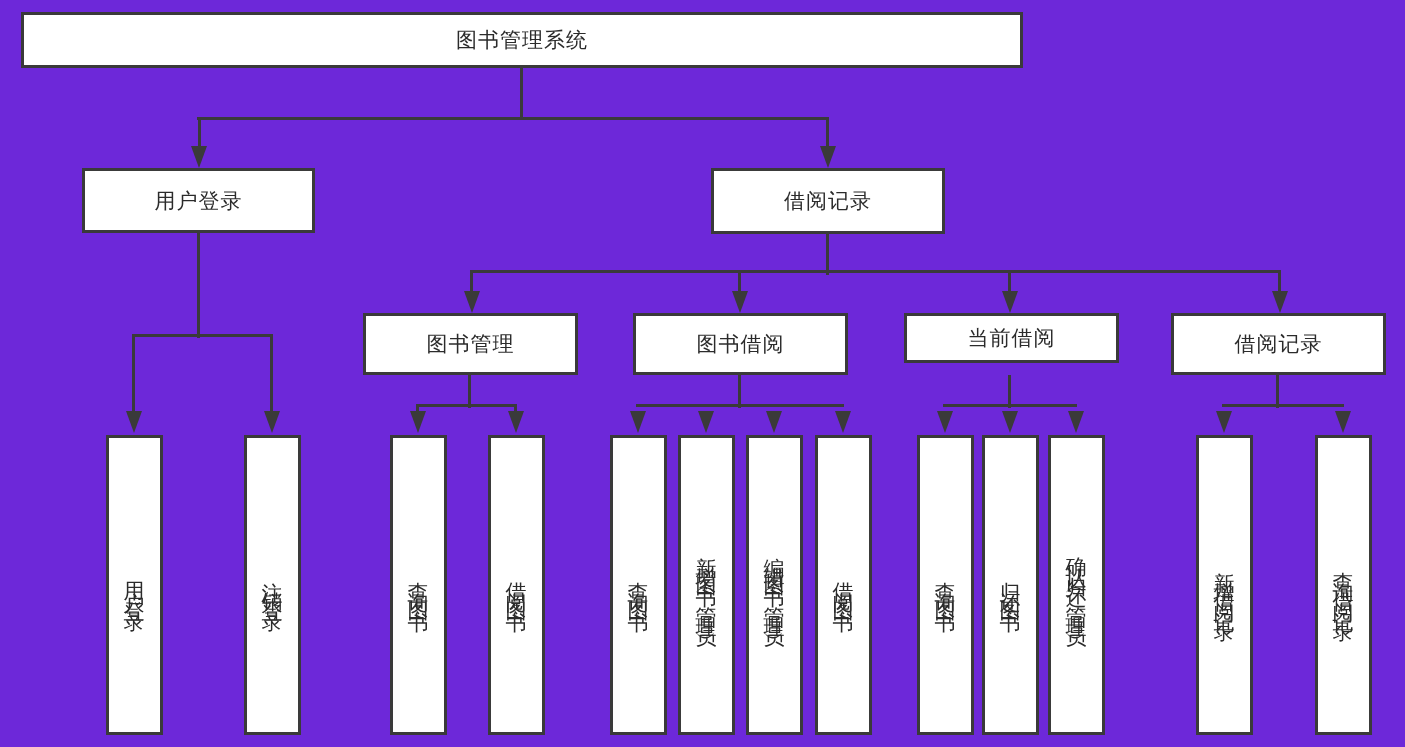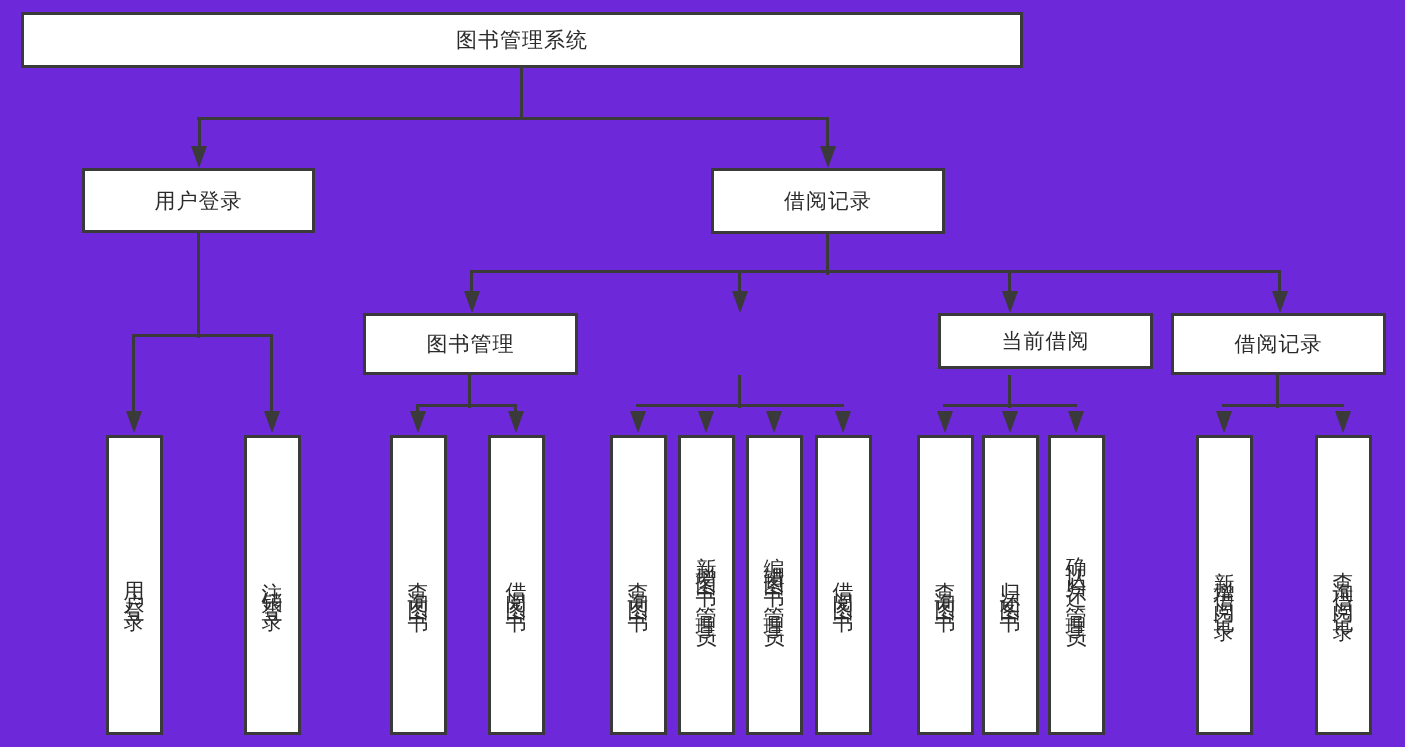--- a/index.html
+++ b/index.html
@@ -73,21 +73,22 @@
   <div class="vl" style="left:470px;top:270px;height:25px;"></div>
   <div class="ar" style="left:464px;top:291px;"></div>
   <div class="vl" style="left:738px;top:270px;height:25px;"></div>
   <div class="ar" style="left:732px;top:291px;"></div>
   <div class="vl" style="left:1008px;top:270px;height:25px;"></div>
   <div class="ar" style="left:1002px;top:291px;"></div>
   <div class="vl" style="left:1278px;top:270px;height:25px;"></div>
   <div class="ar" style="left:1272px;top:291px;"></div>
 
   <div class="node" style="left:363px;top:313px;width:215px;height:62px;">图书管理</div>
-  <div class="node" style="left:938px;top:313px;width:215px;height:56px;">当前借阅</div>
+  <div class="node" style="left:633px;top:313px;width:215px;height:62px;">图书借阅</div>
+  <div class="node" style="left:904px;top:313px;width:215px;height:50px;">当前借阅</div>
   <div class="node" style="left:1171px;top:313px;width:215px;height:62px;">借阅记录</div>
 
   <div class="vl" style="left:468px;top:375px;height:33px;"></div>
   <div class="hl" style="left:416px;top:404px;width:101px;"></div>
   <div class="vl" style="left:416px;top:404px;height:10px;"></div>
   <div class="ar" style="left:410px;top:411px;"></div>
   <div class="vl" style="left:514px;top:404px;height:10px;"></div>
   <div class="ar" style="left:508px;top:411px;"></div>
 
   <div class="vl" style="left:738px;top:375px;height:33px;"></div>

